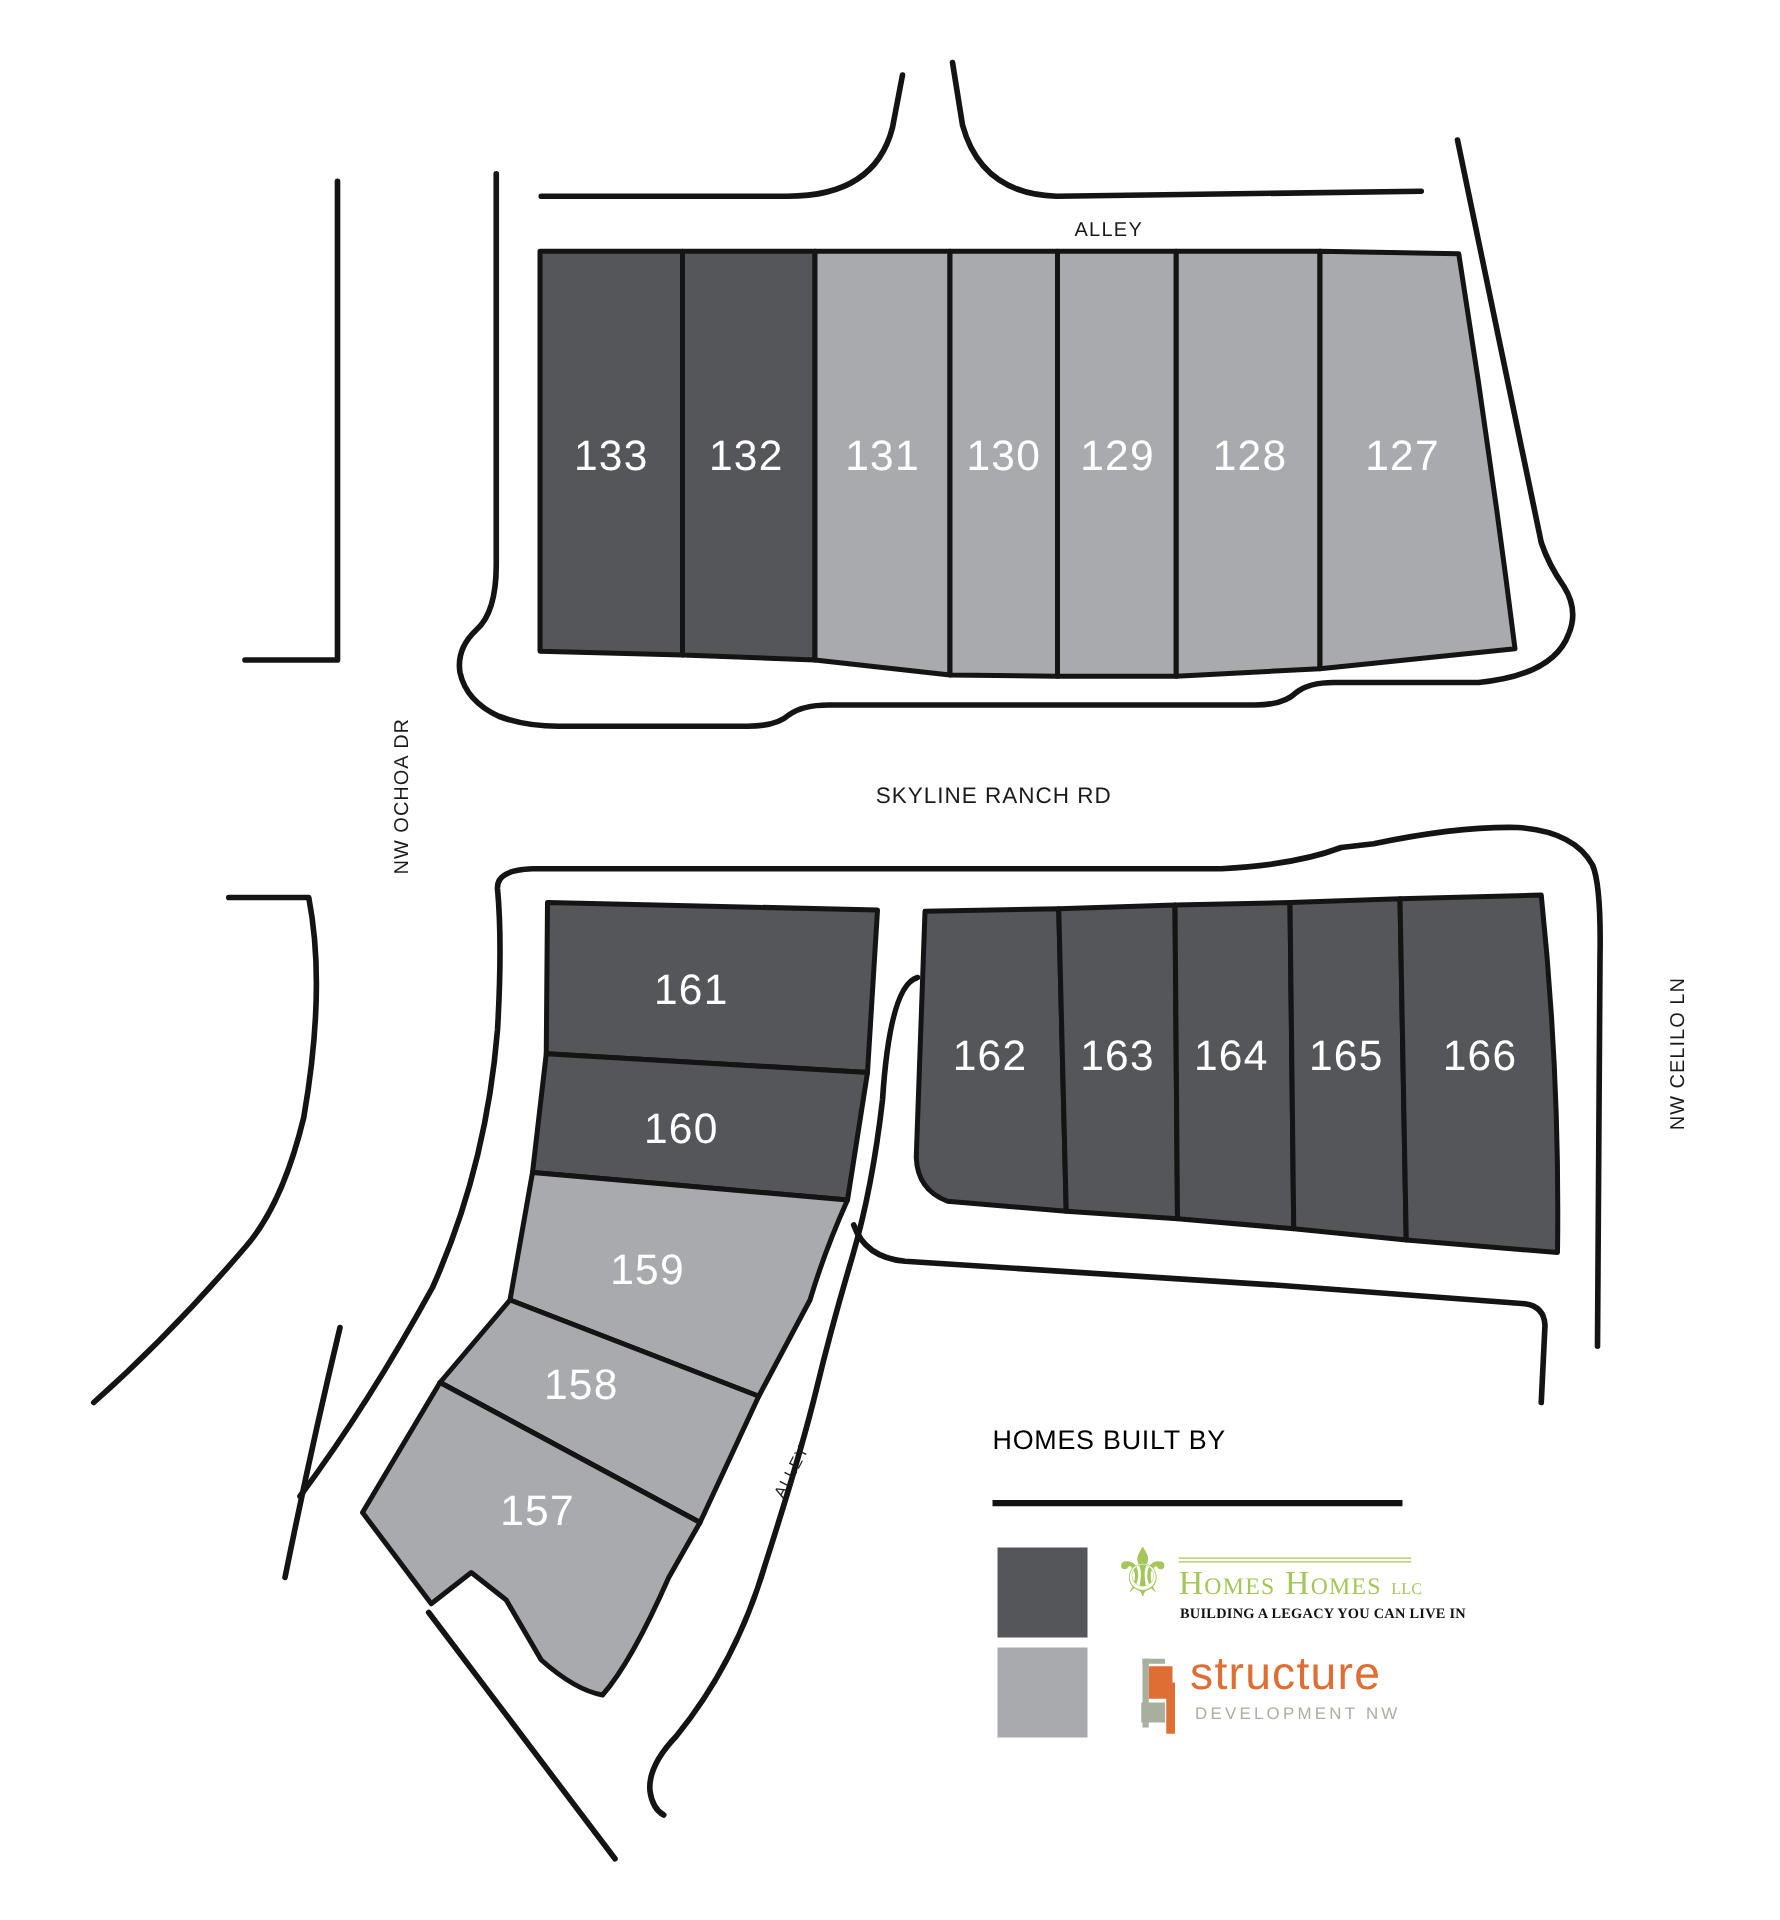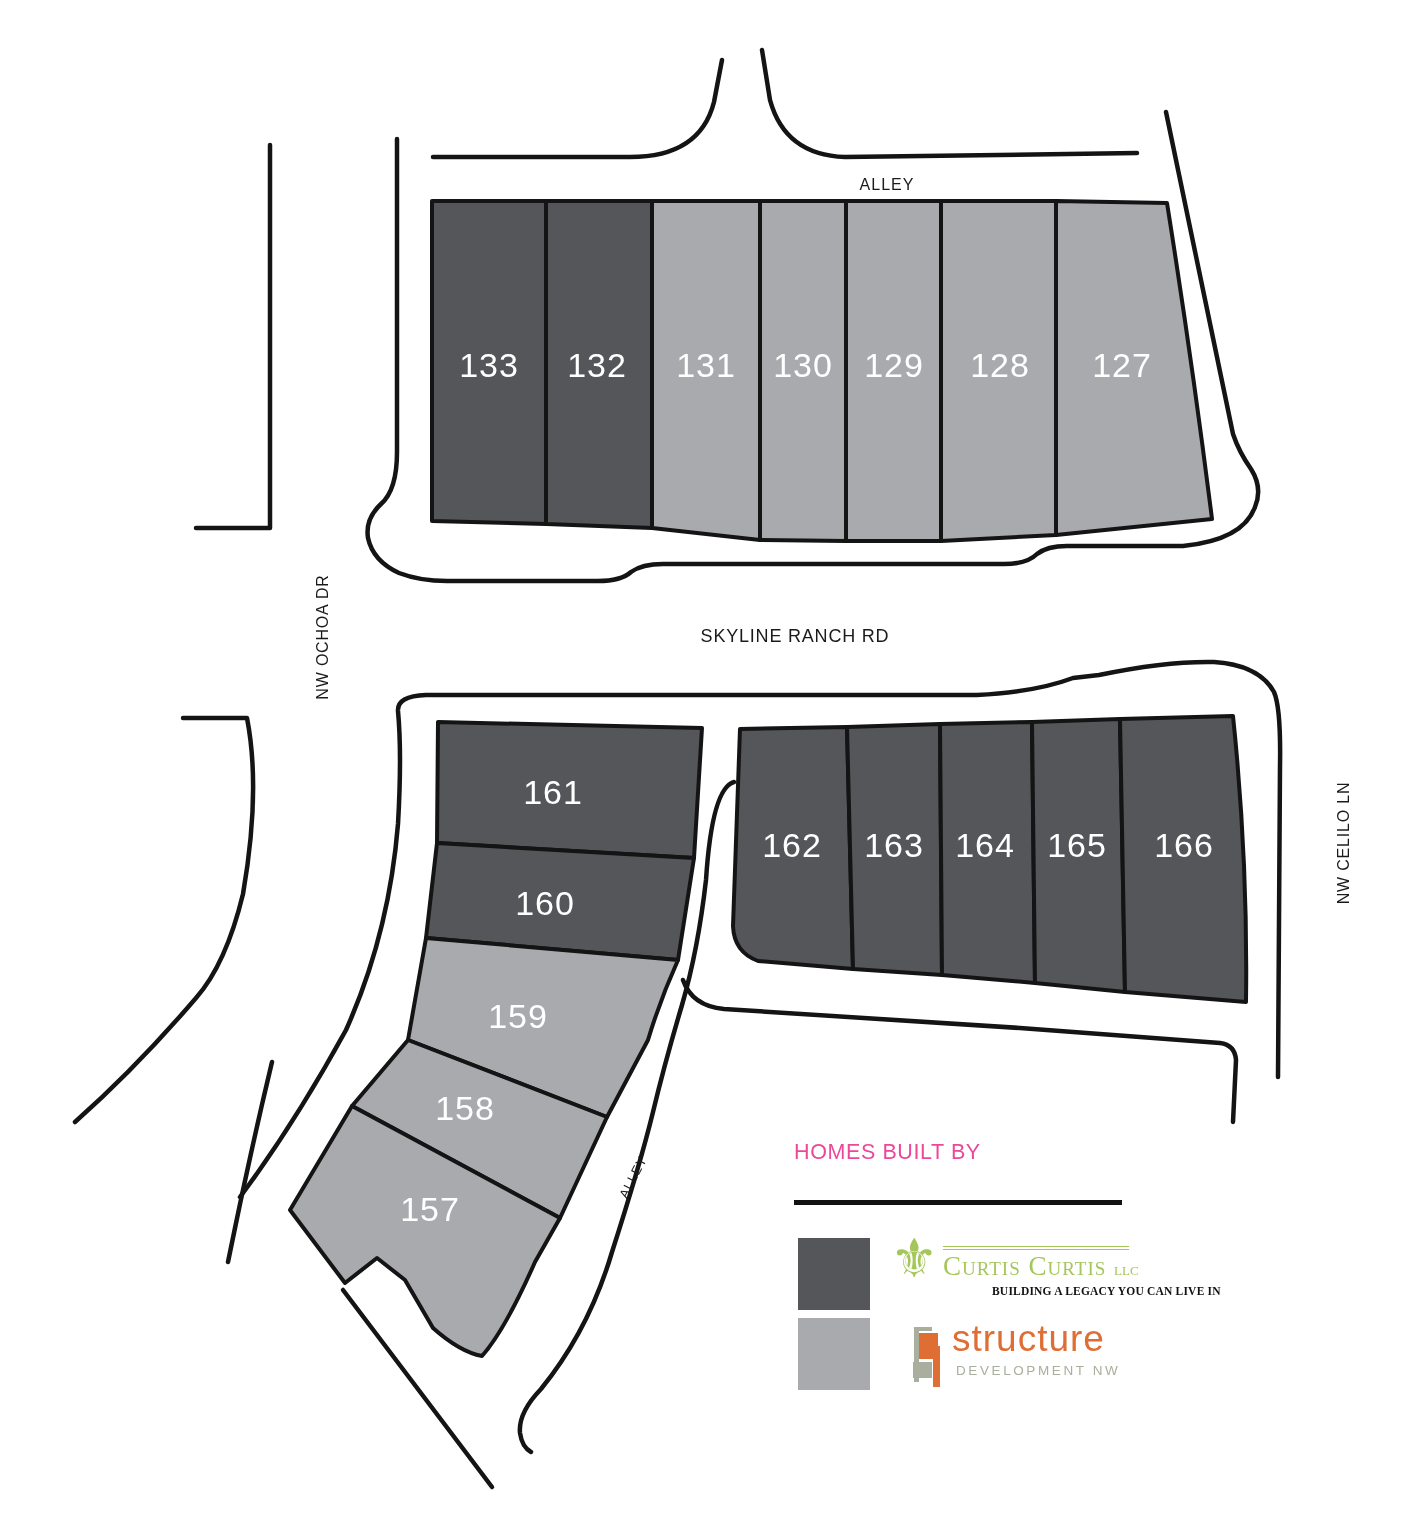--- a/index.html
+++ b/index.html
@@ -1,32 +1,32 @@
 <!DOCTYPE html>
 <html style="--curtis-lot: #545659; --structure-lot: #A8AAAD; --line: #141414; --lot-label: #FFFFFF; --street-label: #1A1A1A; --curtis-green: #A4C65B; --structure-orange: #DF6E35; --structure-sage: #A9AF9E;"><head>
 <meta charset="utf-8">
 <style>
   html,body{margin:0;padding:0;background:#fff;}
   #page{position:relative;width:1424px;height:1536px;background:#fff;overflow:hidden;
         font-family:"Liberation Sans",sans-serif;}
   #map-svg{position:absolute;left:0;top:0;width:1424px;height:1536px;}
   .abs{position:absolute;}
-  #legend-title{left:794px;top:1140px;font-size:21.5px;letter-spacing:.6px;color:#ec4899;}
+  #legend-title{left:794px;top:1140px;font-size:21.5px;letter-spacing:.6px;color:#000000;}
   #legend-rule{left:794px;top:1200px;width:328px;height:4.5px;background:#121212;}
   .swatch{width:72px;height:72px;}
   #swatch-curtis{left:798px;top:1238px;background:var(--curtis-lot);}
   #swatch-structure{left:798px;top:1318px;background:var(--structure-lot);}
   #fleur{left:890px;top:1232px;font-size:54px;line-height:1;color:var(--curtis-green);
          font-family:"DejaVu Sans",sans-serif;}
   #curtis-name{left:943px;top:1246px;width:186px;border-top:4px double var(--curtis-green);
          padding-top:3px;font-family:"Liberation Serif",serif;font-variant:small-caps;
          font-size:27px;line-height:1;color:var(--curtis-green);letter-spacing:1px;white-space:nowrap;}
   #curtis-llc{font-size:13px;letter-spacing:0;}
   #curtis-tagline{left:944px;top:1285px;font-family:"Liberation Serif",serif;font-weight:bold;
-         font-size:11.5px;letter-spacing:.2px;color:#121212;white-space:nowrap;margin-left:48px;}
+         font-size:11.5px;letter-spacing:.2px;color:#121212;white-space:nowrap;}
   #struct-icon{left:913px;top:1325px;width:28px;height:63px;}
   #struct-icon div{position:absolute;}
   .st-sage{background:var(--structure-sage);}
   .st-orange{background:var(--structure-orange);}
   #st-vbar{left:1px;top:2px;width:5px;height:55px;}
   #st-tbar{left:1px;top:2px;width:18px;height:4px;}
   #st-osq{left:6px;top:8px;width:19px;height:26px;}
   #st-ssq{left:0px;top:37px;width:19px;height:16px;}
   #st-obar{left:20px;top:21px;width:7px;height:41px;}
   #struct-name{left:952px;top:1320px;font-size:37px;line-height:1;color:var(--structure-orange);
@@ -90,21 +90,21 @@
       <text transform="translate(1343,843) rotate(-90)" fill="#1A1A1A" font-size="16" letter-spacing="0.8" text-anchor="middle" dominant-baseline="central" font-family="&quot;Liberation Sans&quot;, sans-serif">NW CELILO LN</text>
       <text transform="translate(633,1177) rotate(-63)" fill="#1A1A1A" font-size="13" letter-spacing="1" text-anchor="middle" dominant-baseline="central" font-family="&quot;Liberation Sans&quot;, sans-serif">ALLEY</text>
     </svg>
 
   <div id="legend-title" class="abs">HOMES BUILT BY</div>
   <div id="legend-rule" class="abs"></div>
 
   <div id="swatch-curtis" class="abs swatch"></div>
   <div id="fleur" class="abs">⚜</div>
   <div id="curtis-name" class="abs">
-    <span>Curtis Curtis</span>
+    <span>Homes Homes</span>
     <span id="curtis-llc">LLC</span>
   </div>
   <div id="curtis-tagline" class="abs">BUILDING A LEGACY YOU CAN LIVE IN</div>
 
   <div id="swatch-structure" class="abs swatch"></div>
   <div id="struct-icon" class="abs">
     <div id="st-vbar" class="st-sage"></div>
     <div id="st-tbar" class="st-sage"></div>
     <div id="st-osq" class="st-orange"></div>
     <div id="st-ssq" class="st-sage"></div>

